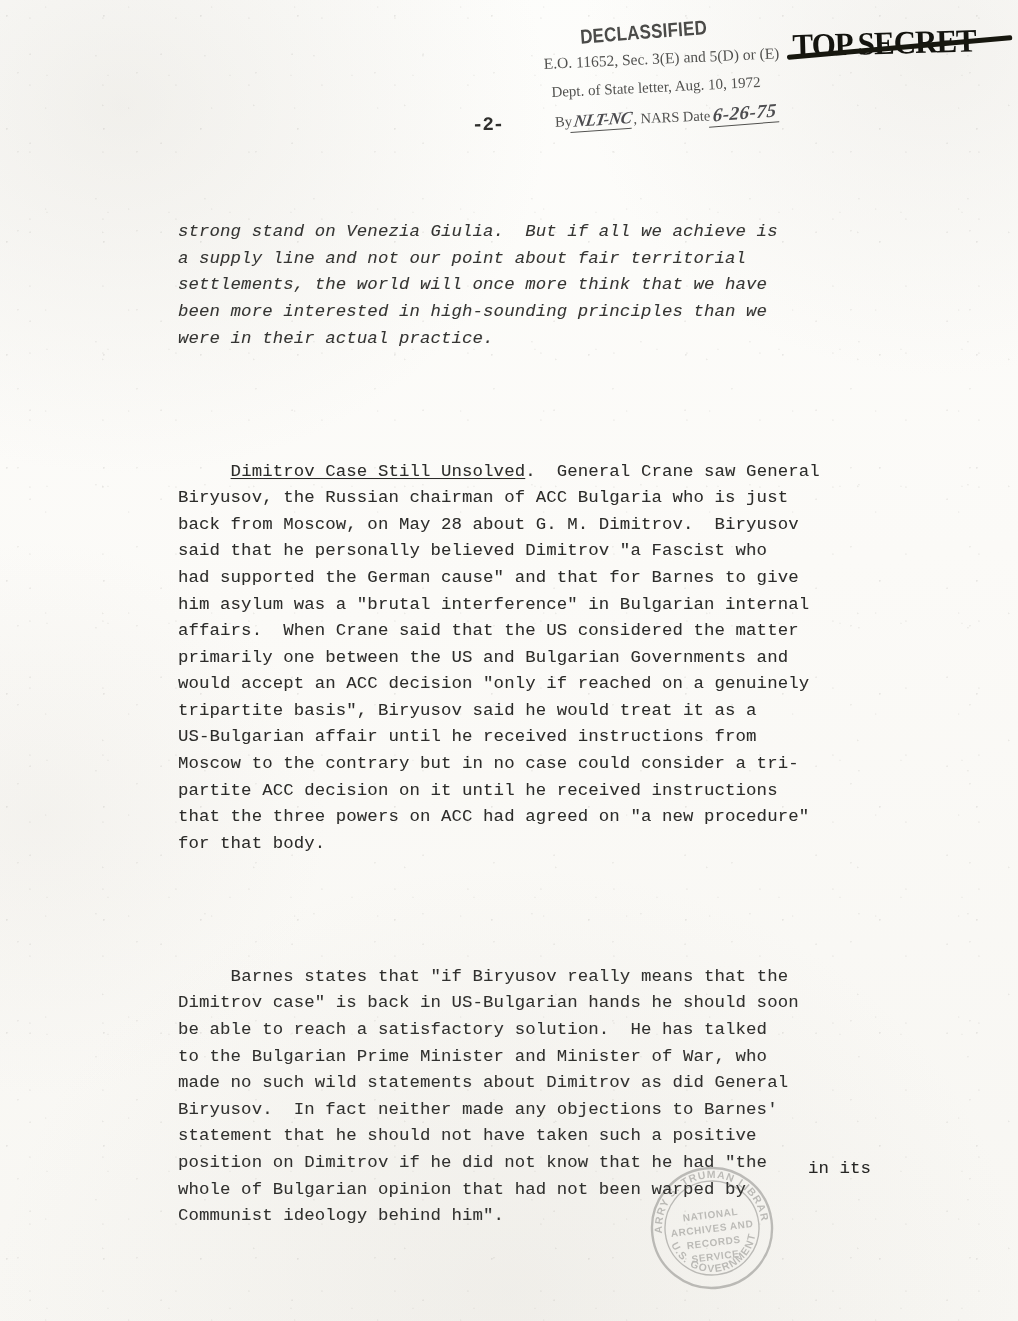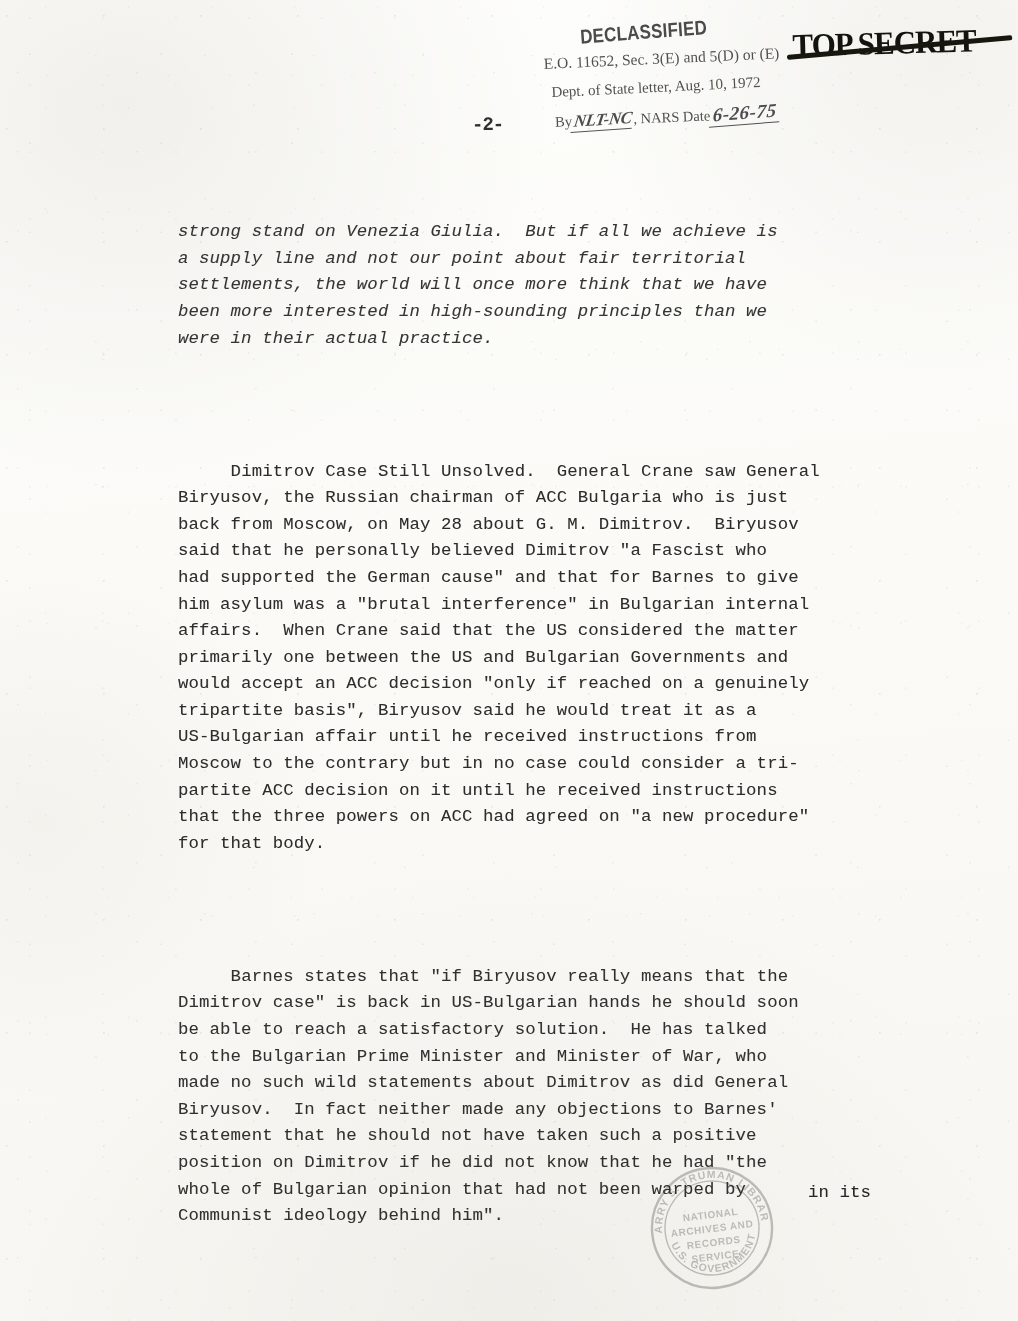--- a/index.html
+++ b/index.html
@@ -162,37 +162,36 @@
     width: 790px;
     font-family: "Liberation Mono", monospace;
     font-size: 17.3px;
     line-height: 26.6px;
     color: #262624;
     letter-spacing: 0.15px;
     white-space: pre-wrap;
   }
   .para { margin: 0 0 26.6px 0; }
   .para:last-child { margin-bottom: 0; }
-  .ul { text-underline-offset: 2px; }
+  .ul { text-decoration: underline; text-underline-offset: 2px; }
   
   .para { text-shadow: 0.35px 0.2px 0 rgba(60,60,58,0.22); }
   #p1 { opacity: 0.93; font-style: italic; }
   #p2 { opacity: 0.97; }
   #p3 { opacity: 0.95; }
 
   #inits {
     position: absolute;
     left: 808px;
     top: 1159px;
     font-family: "Liberation Mono", monospace;
     font-size: 17.3px;
     color: #262624;
     letter-spacing: 0.15px;
     text-shadow: 0.35px 0.2px 0 rgba(60,60,58,0.22);
-    margin-top: 24px;
   }
 
   
   #archive-stamp {
     position: absolute;
     left: 648px;
     top: 1164px;
     width: 128px;
     height: 128px;
     opacity: 0.30;

